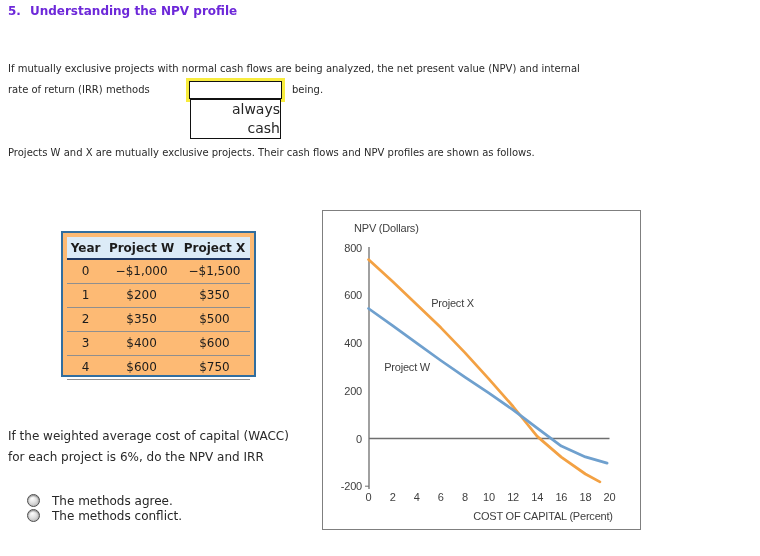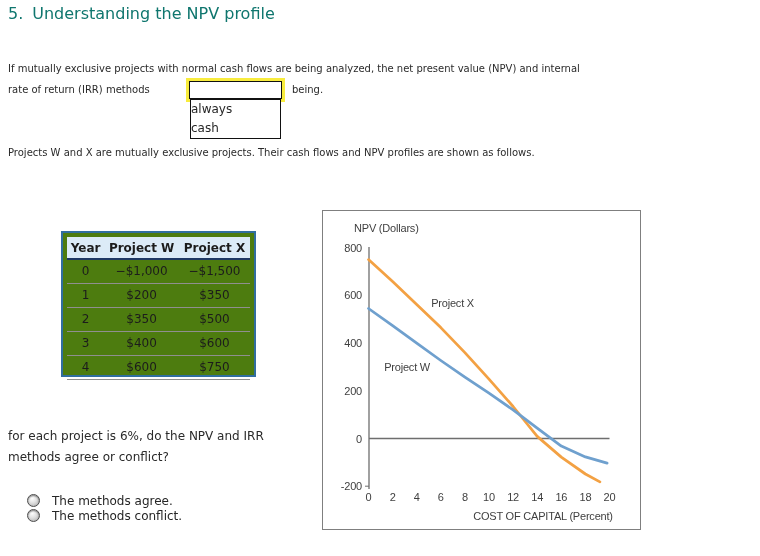--- a/index.html
+++ b/index.html
@@ -1,29 +1,29 @@
 <!DOCTYPE html>
 <html><head>
 <meta charset="utf-8">
 <style>
   *{box-sizing:border-box;margin:0;padding:0}
   html,body{width:760px;height:556px}
   body{position:relative;background:#fff;font-family:"DejaVu Sans",sans-serif;color:#262626;overflow:hidden}
   .abs{position:absolute;white-space:nowrap}
-  .title{left:8px;top:4px;font-size:16px;font-weight:normal;color:#0f766e}
+  .title{left:8px;top:4px;font-size:12px;font-weight:bold;color:#6d28d9}
   .title .num{margin-right:9px}
   .bodytext{font-size:10px;color:#2a2a2a}
   #introL1{left:8px;top:63px}
   #introL2p{left:8px;top:84px}
   #introL2s{left:292px;top:84px}
   #selbox{left:189px;top:81px;width:93px;height:18px;background:#fff;border:1px solid #111;box-shadow:0 0 0 3px #F8EC3D;z-index:4}
   #opts{left:190px;top:99px;width:91px;background:#fff;border:1px solid #111;z-index:5}
-  .opt{height:19px;line-height:18px;text-align:left;font-size:12px;cursor:default}
+  .opt{height:19px;line-height:18px;text-align:right;font-size:14px;cursor:default}
   #note{left:8px;top:147px;z-index:1}
-  #cftable{left:61px;top:231px;width:195px;height:146px;border:2px solid #316E9F;background:#4d7c0f;padding:4px 4px 0}
+  #cftable{left:61px;top:231px;width:195px;height:146px;border:2px solid #316E9F;background:#fdba74;padding:4px 4px 0}
   #cftable table{border-collapse:collapse;width:100%;font-size:12px;color:#1c1c1c}
   #cftable th{background:#DCEBF7;font-weight:bold;text-align:center;height:22px;border-bottom:2px solid #1F3864;padding:0 3px}
   #cftable td{text-align:center;height:24px;border-bottom:1px solid #8F8F8F;padding:0 8px}
   #cftable td.c{text-align:center;padding:0}
   #chart{left:322px;top:210px;width:319px;height:320px;border:1px solid #7F7F7F;background:#fff}
   #chart svg{display:block}
   #chart text{font-family:"Liberation Sans",sans-serif;font-size:11px;fill:#3F3F3F;letter-spacing:-0.2px}
   #question{left:8px;top:426px;font-size:12px;line-height:21px;color:#2a2a2a}
   #question div{white-space:nowrap}
   .radio-row{position:absolute;display:flex;align-items:flex-start;height:14px}
@@ -117,22 +117,22 @@
       <text x="31" y="21">NPV (Dollars)</text>
       <text x="220" y="309" text-anchor="middle">COST OF CAPITAL (Percent)</text>
       <polyline points="45.5,48.6 69.6,70.6 93.7,93.5 117.8,116.6 141.9,141.6 166.0,168.1 190.1,195.5 214.2,225.4 238.3,246.1 262.4,263.0 276.9,270.9" fill="none" stroke="#F3A143" stroke-width="2.75" stroke-linejoin="round" stroke-linecap="round"></polyline>
       <text x="108.16" y="95.555">Project X</text>
       <polyline points="45.5,97.5 69.6,114.7 93.7,132.1 117.8,149.5 141.9,166.2 166.0,182.2 190.1,198.9 214.2,217.2 238.3,235.1 262.4,245.9 284.1,252.1" fill="none" stroke="#6FA0CE" stroke-width="2.75" stroke-linejoin="round" stroke-linecap="round"></polyline>
       <text x="61.165" y="159.95">Project W</text>
     </svg>
 </div>
 
 <div class="abs" id="question">
+  <div>If the weighted average cost of capital (WACC)</div>
   <div>for each project is 6%, do the NPV and IRR</div>
-  <div>methods agree or conflict?</div>
 </div>
 
 <div class="radio-row" id="radio0">
   <span class="rbtn"></span>
   <span class="rlabel">The methods agree.</span>
 </div>
 <div class="radio-row" id="radio1">
   <span class="rbtn"></span>
   <span class="rlabel">The methods conflict.</span>
 </div>

